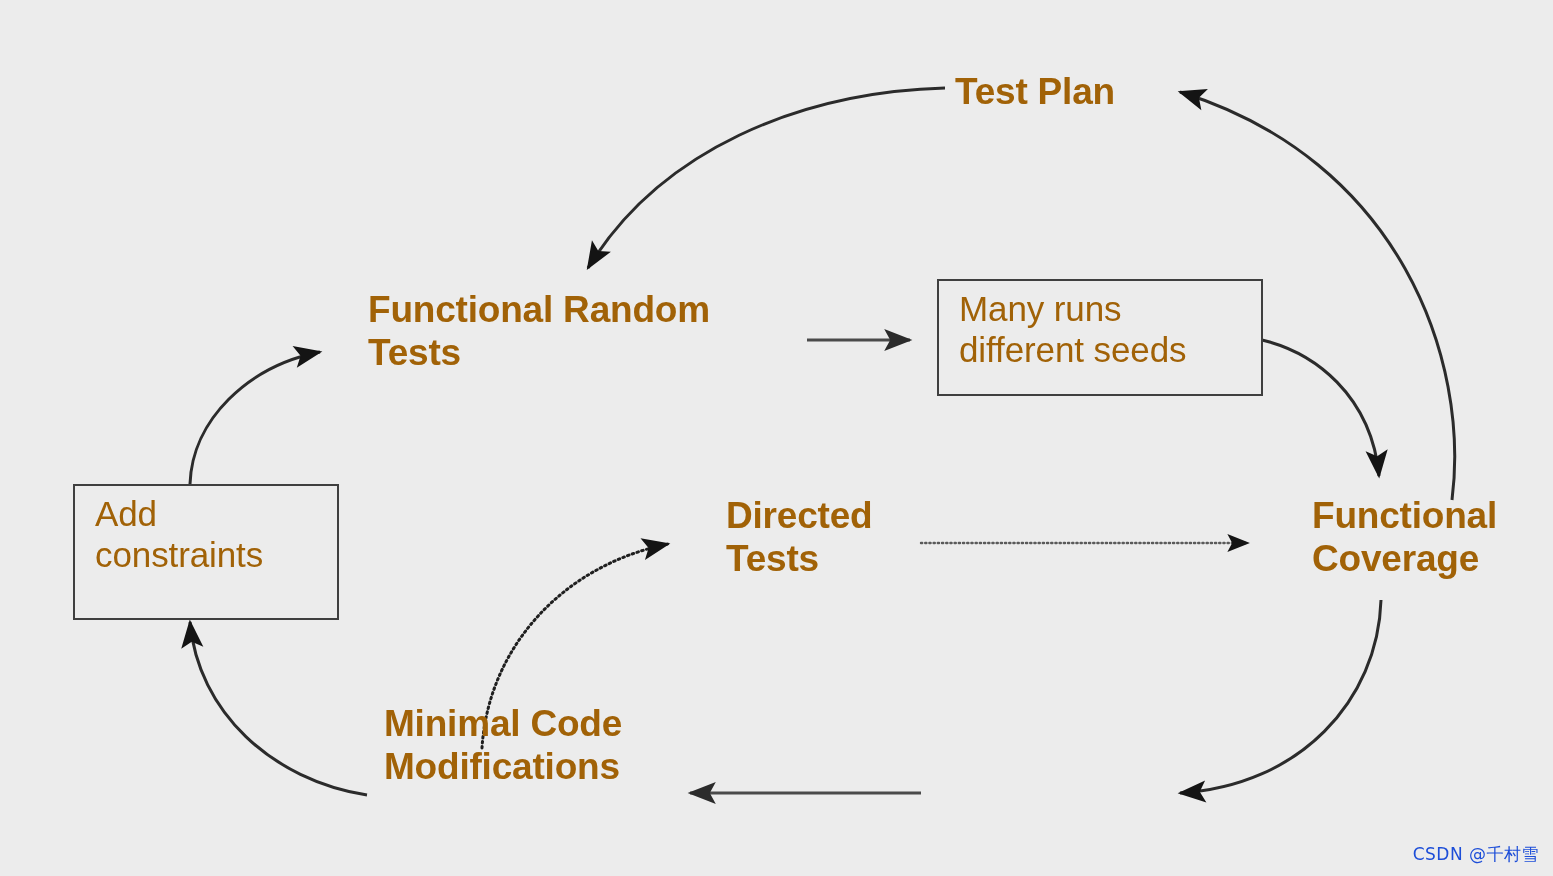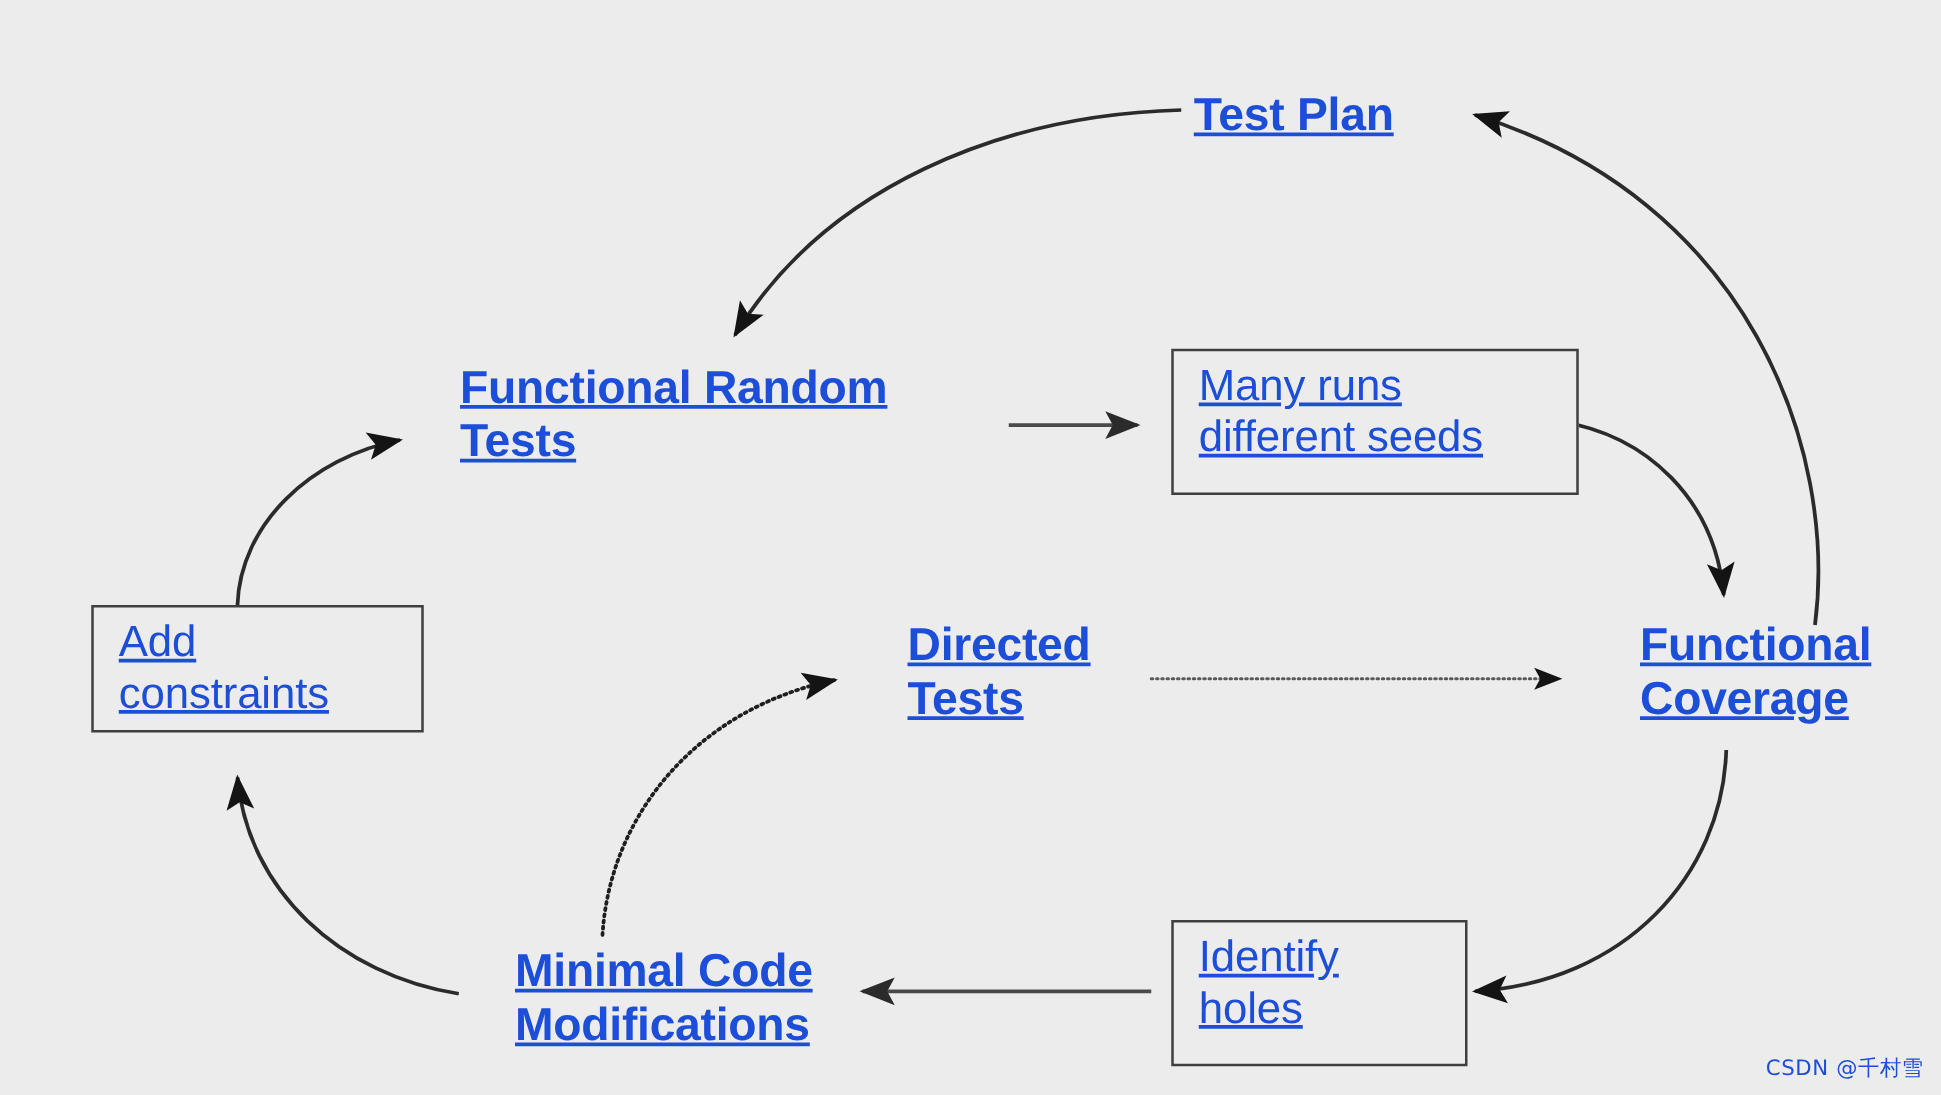--- a/index.html
+++ b/index.html
@@ -18,47 +18,46 @@
   #edges {
     position: absolute;
     left: 0;
     top: 0;
     width: 1553px;
     height: 876px;
     pointer-events: none;
   }
   .node {
     position: absolute;
-    color: #1d4ed8;
+    color: #a16207;
     line-height: 1.17;
     white-space: pre-line;
-    text-decoration: underline;
   }
   .node-text {
     font-weight: bold;
     font-size: 37px;
     letter-spacing: -0.2px;
   }
   .node-box {
     box-sizing: border-box;
     border: 2px solid #3f3f3f;
     background: #ececec;
     font-weight: normal;
     font-size: 35px;
     padding: 8px 16px 6px 20px;
     letter-spacing: -0.1px;
     margin-left: 16px;
   }
   #test-plan        { left: 955px;  top: 70px;  }
   #constrained      { left: 368px;  top: 288px; }
   #many-runs        { left: 921px;  top: 279px; width: 326px; height: 117px; }
-  #add-constraints  { left: 57px;   top: 484px; width: 266px; height: 102px; }
+  #add-constraints  { left: 57px;   top: 484px; width: 266px; height: 136px; }
   #directed-tests   { left: 706px;  top: 494px; margin-left: 20px; }
   #functional-cov   { left: 1280px; top: 494px; margin-left: 32px; }
-  #minimal-code     { left: 384px;  top: 755px; margin-left: 28px; }
+  #minimal-code     { left: 384px;  top: 702px; }
   #identify-holes   { left: 921px;  top: 736px; width: 237px; height: 117px; }
   #watermark {
     position: absolute;
     right: 14px;
     bottom: 10px;
     color: #1d4ed8;
     font-size: 17px;
     letter-spacing: 0.5px;
     font-family: "DejaVu Sans", sans-serif;
   }
@@ -115,18 +114,16 @@
 
   <div class="node node-text" id="directed-tests">Directed
 Tests</div>
 
   <div class="node node-text" id="functional-cov">Functional
 Coverage</div>
 
   <div class="node node-text" id="minimal-code">Minimal Code
 Modifications</div>
 
-  <div class="node node-box" id="identify-holes">Identify
-holes</div>
 
   <div id="watermark">CSDN @千村雪</div>
 
 </div>
 
 </body></html>

